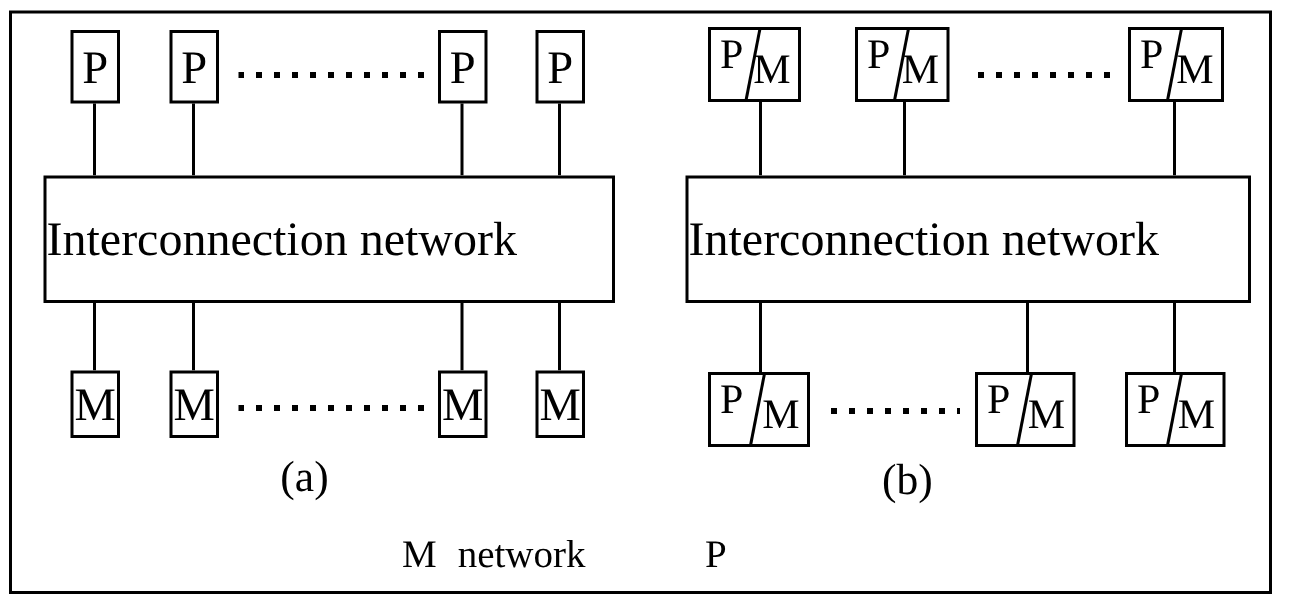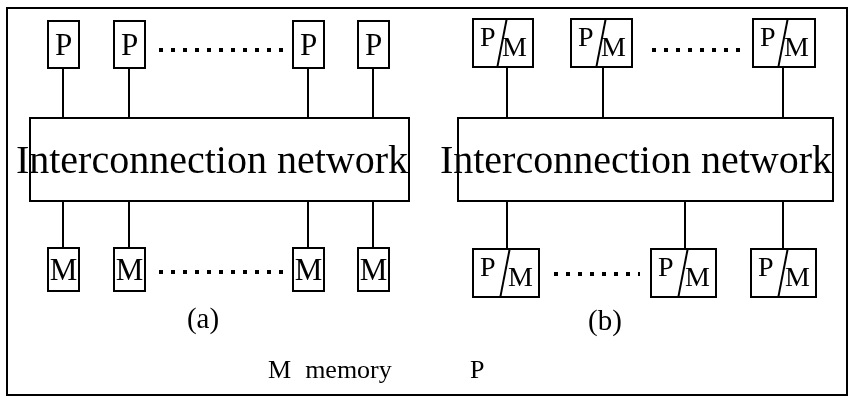--- a/index.html
+++ b/index.html
@@ -28,22 +28,22 @@
   .unit {
     display: flex;
     align-items: center;
     justify-content: center;
     font-size: 31px;
     line-height: 1;
   }
   .netbox {
     display: flex;
     align-items: center;
-    justify-content: flex-end;
-    font-size: 40px;
+    justify-content: flex-start;
+    font-size: 32px;
     white-space: nowrap;
   }
   .vline {
     position: absolute;
     width: 2px;
     background: #000;
   }
   .dots {
     position: absolute;
     height: 4px;
@@ -179,18 +179,18 @@
     <span class="pm-p">P</span>
     <span class="pm-slash"></span>
     <span class="pm-m">M</span>
   </div>
   <div class="dots" style="left:554px; top:272px; width:86px;"></div>
 
   <div class="sublabel" style="left:565px; top:306px;">(b)</div>
 
   <div class="legend-item" style="left:268px; top:356px;">
     <span>M</span>
-    <span>memory</span>
+    <span>network</span>
   </div>
   <div class="legend-item" style="left:470px; top:356px;">
     <span>P</span>
   </div>
 </div>
 
 </body></html>

